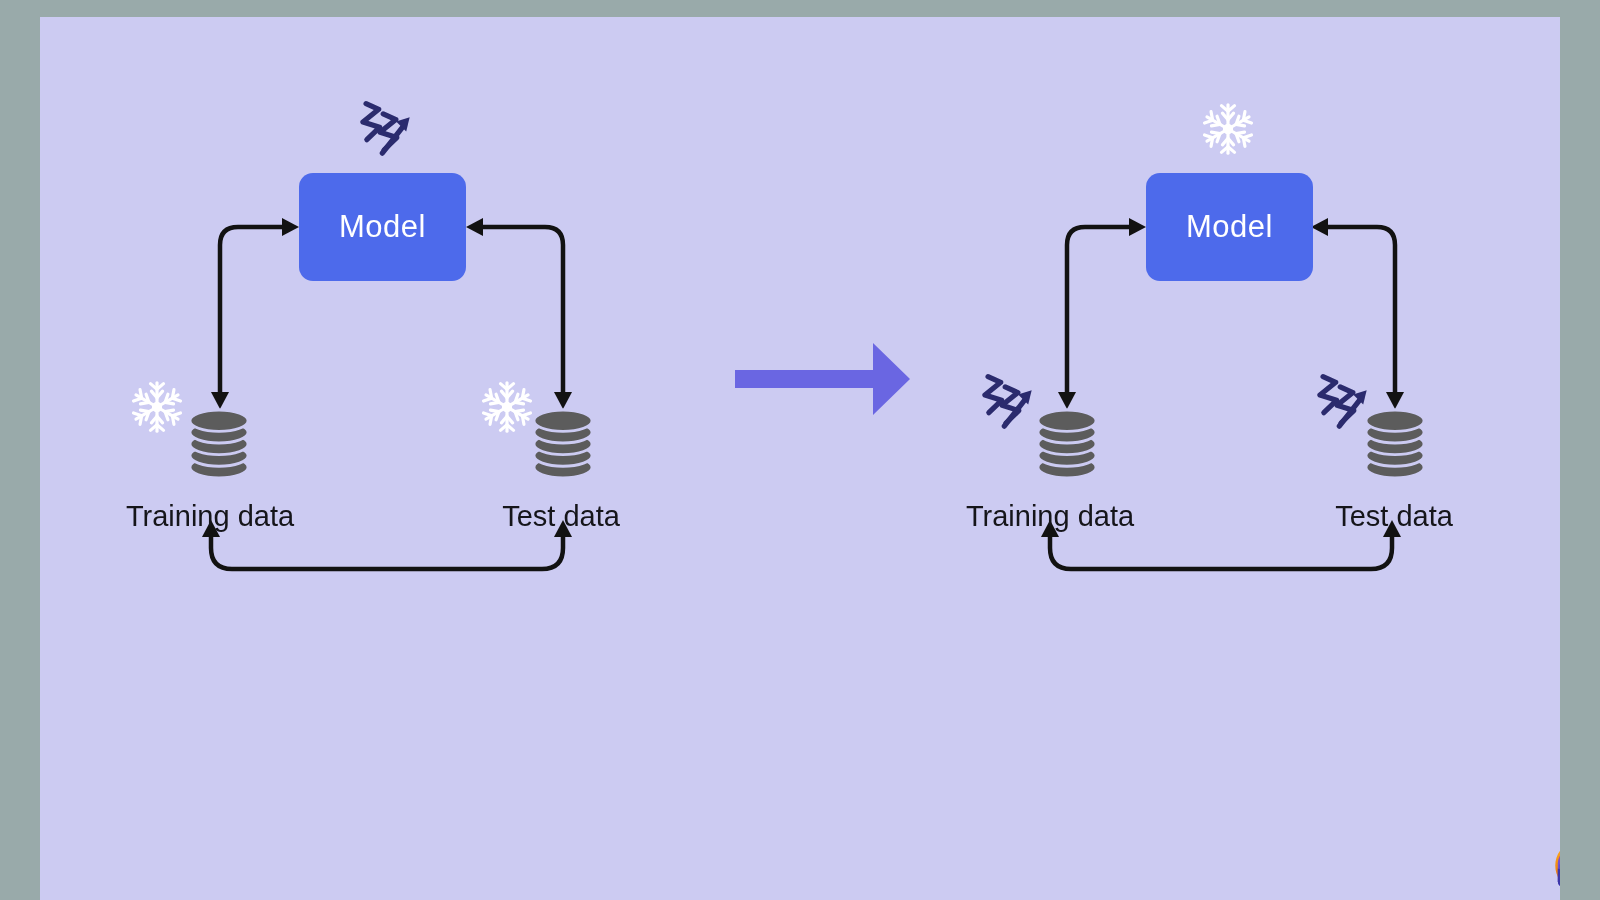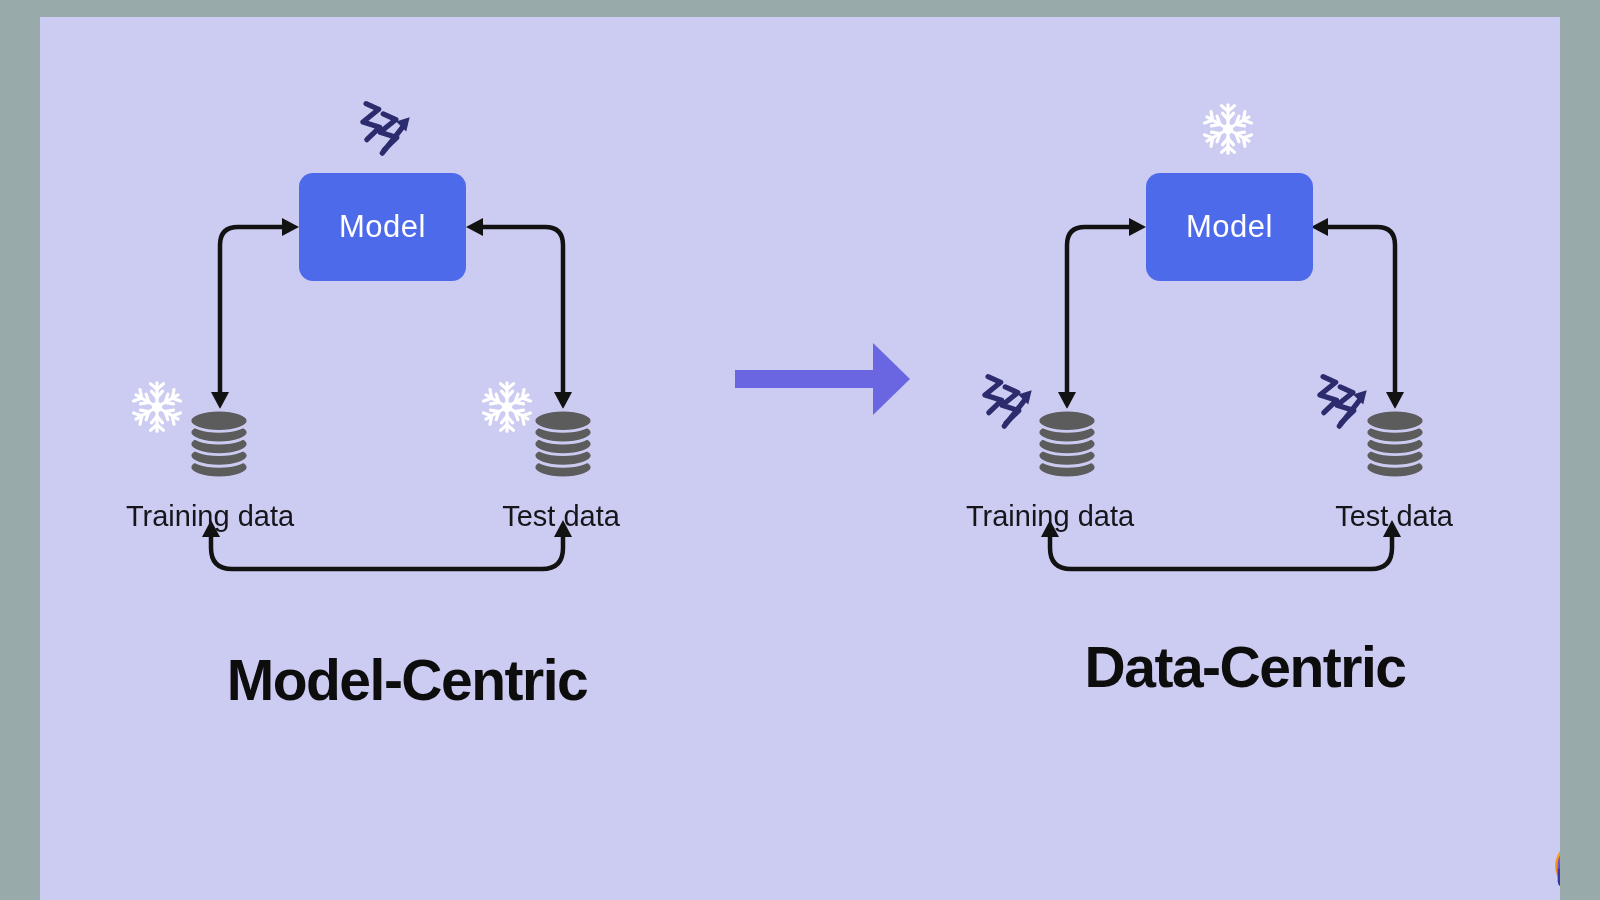--- a/index.html
+++ b/index.html
@@ -133,21 +133,20 @@
   <svg class="abs" style="left:439px;top:362px" width="56" height="56" viewBox="0 0 60 60">
       <use href="#sym-snow"></use>
     </svg>
   <svg class="abs" style="left:492px;top:390px" width="62" height="72" viewBox="0 0 64 74">
       <use href="#sym-db"></use>
     </svg>
 
   <div class="data-label" style="left:170px;top:483px">Training data</div>
   <div class="data-label" style="left:521px;top:483px">Test data</div>
 
-  <div class="title" style="left:367px;top:635px">Model-Centric</div>
 
   <svg class="abs" style="left:695px;top:326px" width="175" height="72" viewBox="0 0 175 72">
     <polygon points="0,27 138,27 138,0 175,36 138,72 138,45 0,45" style="fill:var(--c-transform_arrow,#6a66e2)"></polygon>
   </svg>
 
   <svg class="abs" style="left:1160px;top:84px" width="56" height="56" viewBox="0 0 60 60">
       <use href="#sym-snow"></use>
     </svg>
 
   <div class="model-box" style="left:1106px;top:156px">
@@ -164,21 +163,20 @@
   <svg class="abs" style="left:1265px;top:352px" width="70" height="70" viewBox="0 0 70 70">
       <use href="#sym-squig"></use>
     </svg>
   <svg class="abs" style="left:1324px;top:390px" width="62" height="72" viewBox="0 0 64 74">
       <use href="#sym-db"></use>
     </svg>
 
   <div class="data-label" style="left:1010px;top:483px">Training data</div>
   <div class="data-label" style="left:1354px;top:483px">Test data</div>
 
-  <div class="title" style="left:1205px;top:622px">Data-Centric</div>
 
   <svg class="abs" style="left:1508px;top:806px" width="62" height="70" viewBox="0 0 58 66">
     <defs>
       <linearGradient id="gradFlame" x1="0" y1="0" x2="0" y2="1">
         <stop offset="0" stop-color="#fcc33a"></stop>
         <stop offset="0.55" stop-color="#f59516"></stop>
         <stop offset="1" stop-color="#e8650e"></stop>
       </linearGradient>
       <linearGradient id="gradHelm" x1="0" y1="0" x2="0" y2="1">
         <stop offset="0" stop-color="#c2497c"></stop>

